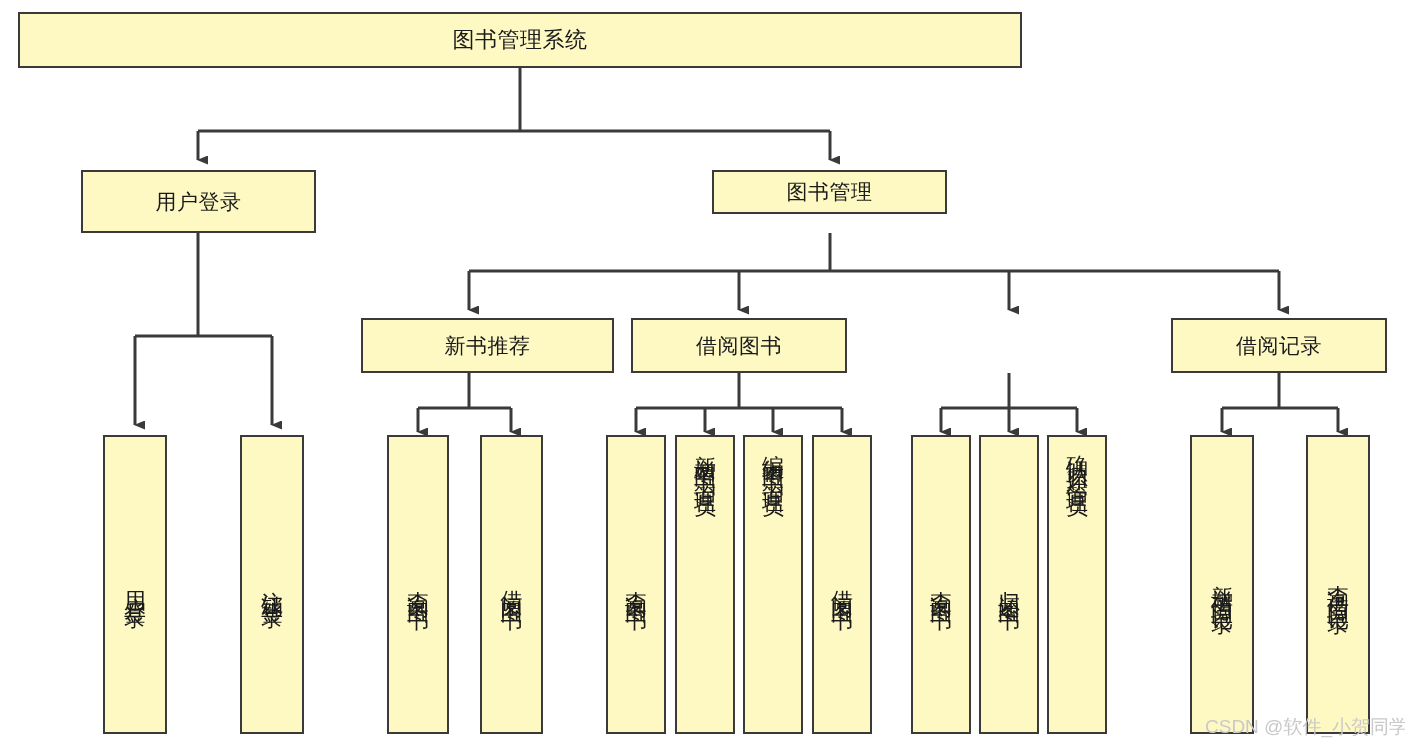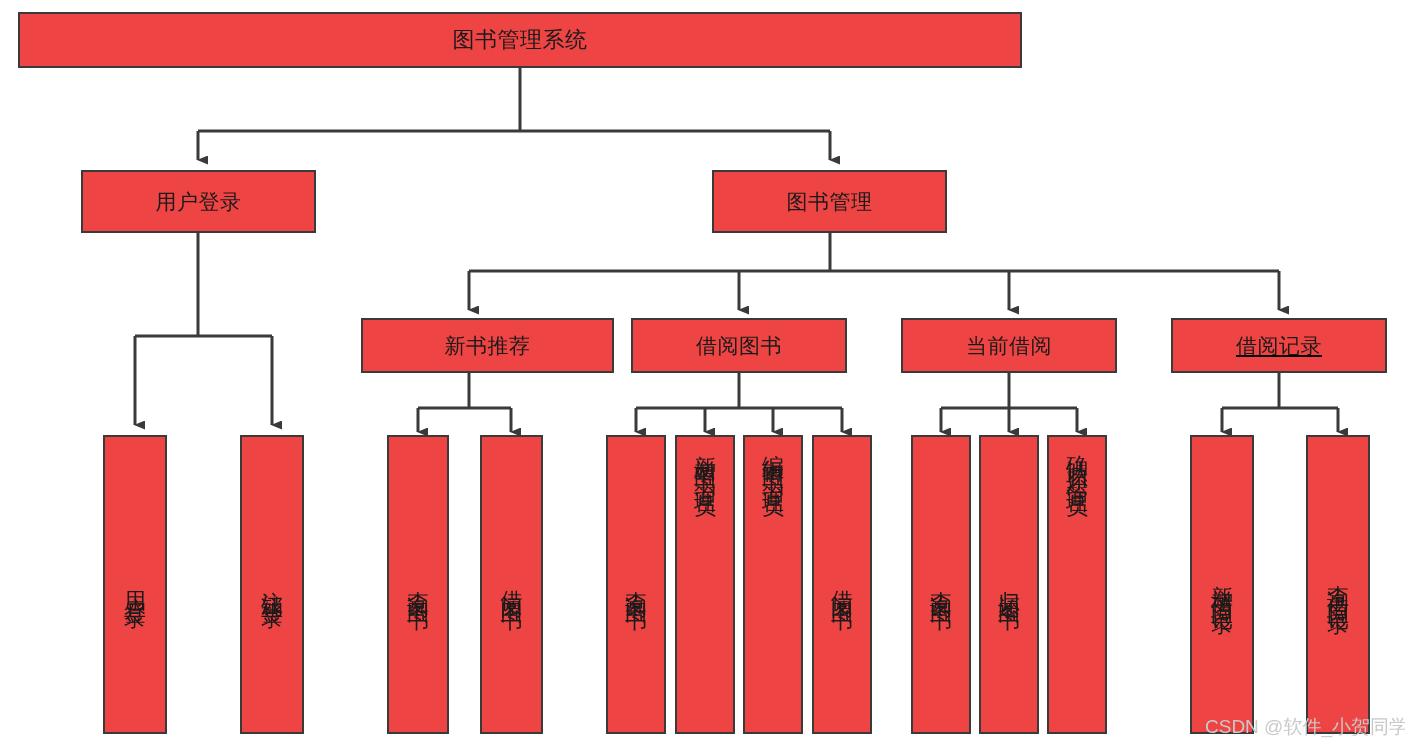--- a/index.html
+++ b/index.html
@@ -23,21 +23,21 @@
     position: absolute;
     left: 0;
     top: 0;
     width: 1405px;
     height: 747px;
     pointer-events: none;
   }
   .node {
     position: absolute;
     box-sizing: border-box;
-    background: #ef4444;
+    background: #fef9c3;
     border: 2px solid #3a3a3a;
     display: flex;
     align-items: center;
     justify-content: center;
     overflow: hidden;
   }
   .node .label {
     color: #1a1a1a;
     text-align: center;
     line-height: 1.12;
@@ -135,34 +135,31 @@
     </g>
   </svg>
 
   <div class="node horiz root" style="left:18px; top:12px; width:1004px; height:56px;">
     <span class="label">图书管理系统</span>
   </div>
 
   <div class="node horiz" style="left:81px; top:170px; width:235px; height:63px;">
     <span class="label">用户登录</span>
   </div>
-  <div class="node horiz" style="left:712px; top:170px; width:235px; height:63px;">
+  <div class="node horiz" style="left:712px; top:170px; width:235px; height:44px;">
     <span class="label">图书管理</span>
   </div>
 
   <div class="node horiz" style="left:361px; top:318px; width:253px; height:55px;">
     <span class="label">新书推荐</span>
   </div>
   <div class="node horiz" style="left:631px; top:318px; width:216px; height:55px;">
     <span class="label">借阅图书</span>
   </div>
-  <div class="node horiz" style="left:901px; top:318px; width:216px; height:55px;">
-    <span class="label">当前借阅</span>
-  </div>
-  <div class="node horiz" style="left:1171px; top:318px; width:216px; height:55px;text-decoration:underline;">
+  <div class="node horiz" style="left:1171px; top:318px; width:216px; height:55px;">
     <span class="label">借阅记录</span>
   </div>
 
   <div class="node vert centered" style="left:103px; top:435px; width:64px; height:299px;">
     <span class="label">用户登录</span>
   </div>
   <div class="node vert centered" style="left:240px; top:435px; width:64px; height:299px;">
     <span class="label">注销登录</span>
   </div>
 

